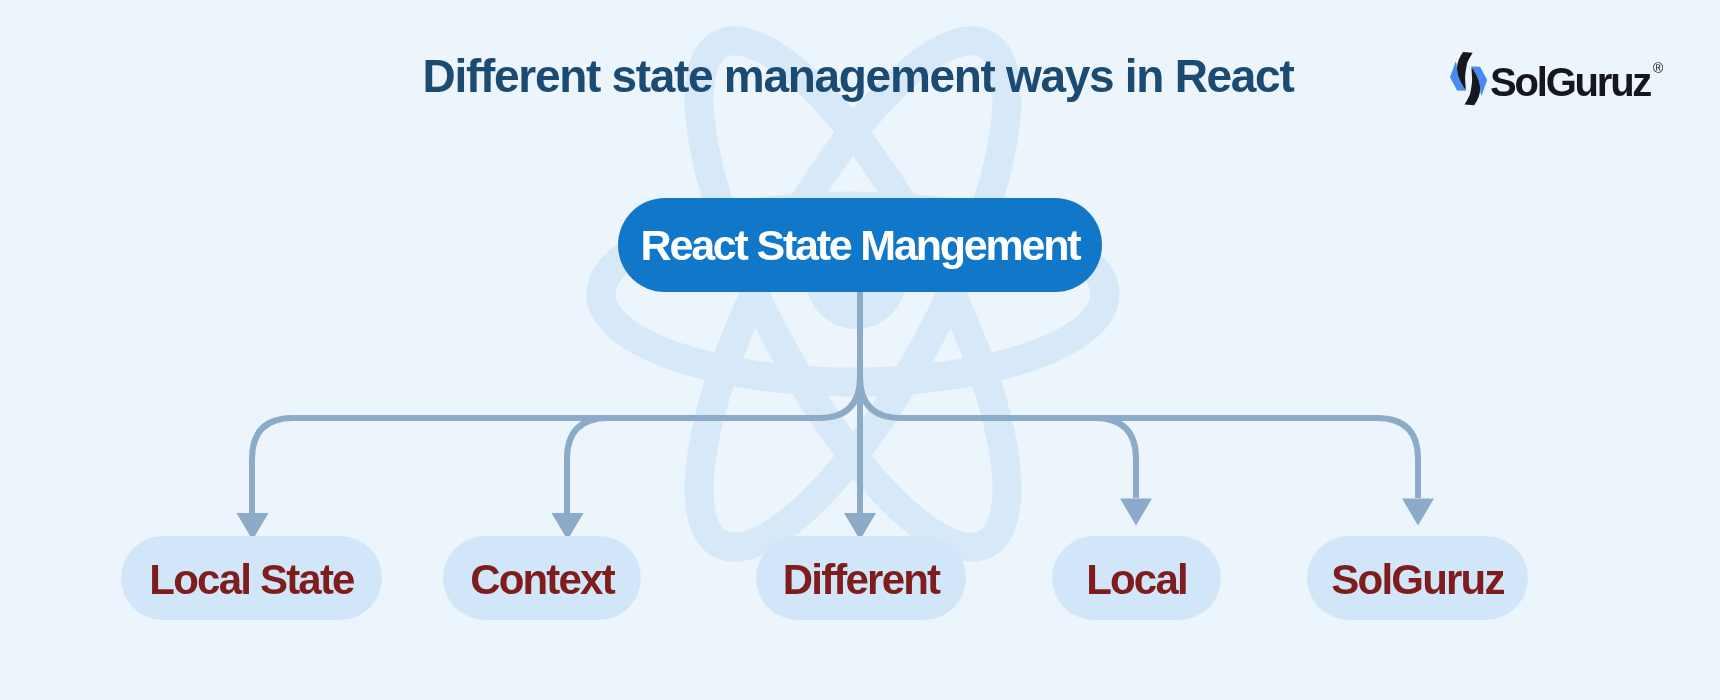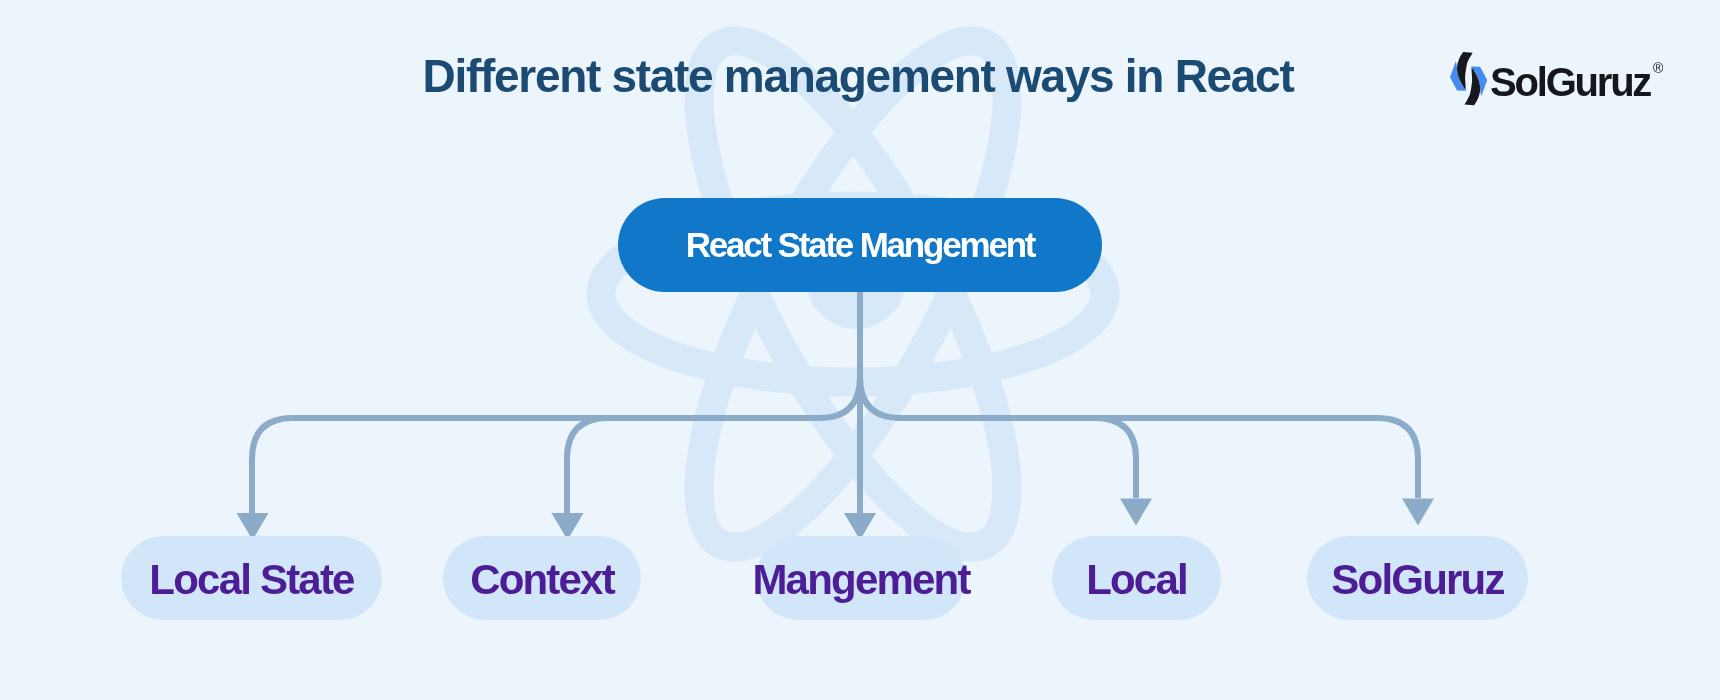--- a/index.html
+++ b/index.html
@@ -10,26 +10,26 @@
   }
   #bgsvg{position:absolute;left:0;top:0;}
   .title{
     position:absolute;left:-2px;top:49px;width:1720px;text-align:center;
     font-size:46px;font-weight:700;color:#1b4a73;letter-spacing:-1.3px;
   }
   .mainpill{
     position:absolute;left:618px;top:198px;width:484px;height:94px;
     background:#1177c8;border-radius:47px;
     display:flex;align-items:center;justify-content:center;
-    color:#ffffff;font-size:35px;font-weight:700;letter-spacing:-2.2px;
+    color:#ffffff;font-size:43px;font-weight:700;letter-spacing:-2.2px;
   }
   .pill{
     position:absolute;top:536px;height:84px;padding-top:3px;box-sizing:border-box;background:#d2e6f9;border-radius:42px;
     display:flex;align-items:center;justify-content:center;
-    color:#4c1d95;font-size:42px;font-weight:700;letter-spacing:-1.8px;
+    color:#7f1d1d;font-size:42px;font-weight:700;letter-spacing:-1.8px;
   }
   .logo{position:absolute;left:1448px;top:48px;width:230px;height:62px;}
 </style>
 </head>
 <body>
 <svg id="bgsvg" width="1720" height="700" viewBox="0 0 1720 700">
 
   <g stroke="#d7e9f8" stroke-width="29" fill="none">
     <ellipse cx="853" cy="294" rx="252" ry="88"></ellipse>
     <ellipse cx="853" cy="294" rx="283" ry="88" transform="rotate(62 853 294)"></ellipse>
@@ -69,15 +69,15 @@
     </g>
     <text x="42" y="48" font-size="40" font-weight="700" letter-spacing="-2.2" fill="#15171c">SolGuruz</text>
     <text x="205" y="25" font-size="14" font-weight="400" fill="#15171c">®</text>
   </svg>
 </div>
 
 <div class="mainpill">React State Mangement</div>
 
 <div class="pill" style="left:121px;width:261px;">Local State</div>
 <div class="pill" style="left:443px;width:198px;">Context</div>
-<div class="pill" style="left:756px;width:210px;">Mangement</div>
+<div class="pill" style="left:756px;width:210px;">Different</div>
 <div class="pill" style="left:1052px;width:169px;">Local</div>
 <div class="pill" style="left:1307px;width:221px;">SolGuruz</div>
 
 </body></html>

